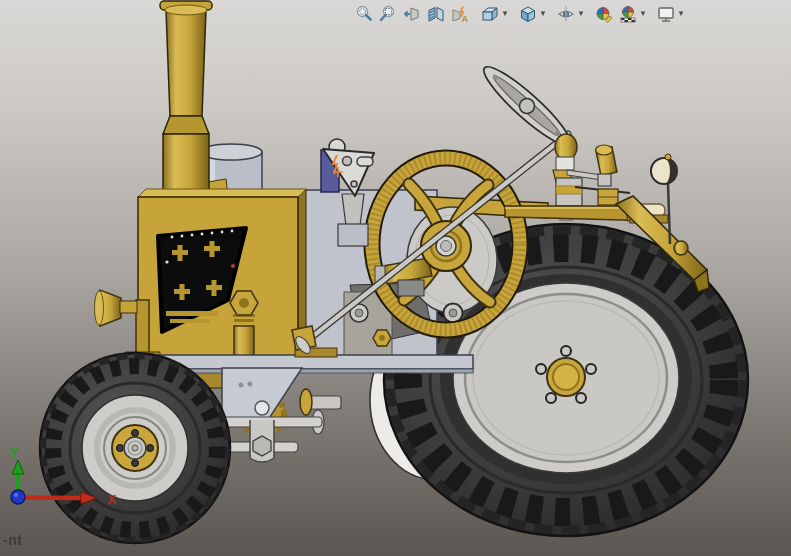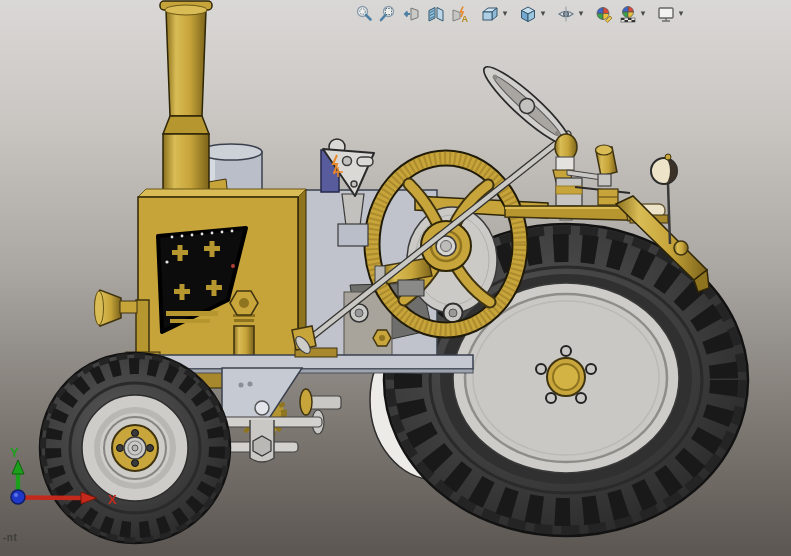--- a/index.html
+++ b/index.html
@@ -6,21 +6,21 @@
   #stage{position:relative;width:791px;height:556px;overflow:hidden;
     font-family:"Liberation Sans",sans-serif;
     background:linear-gradient(180deg,#DAD8D6 0%,#C9C6C2 22%,#ABA7A3 48%,#7E7973 76%,#5B5651 100%);}
   #hud-toolbar{position:absolute;left:352px;top:1px;height:25px;display:flex;align-items:center;}
   .tbtn{width:22px;height:23px;border:none;background:transparent;padding:0;margin:0 1px;
     display:flex;align-items:center;justify-content:center;cursor:pointer;}
   .grp{margin-left:7px;}
   .dd{font-size:9px;color:#4a4a4a;line-height:23px;margin:0 1px 0 -1px;cursor:pointer;width:8px;text-align:center;}
   #model-svg{position:absolute;left:0;top:0;}
   #triad{position:absolute;left:0;top:440px;}
-  #watermark{position:absolute;left:3px;top:532px;font-size:10px;font-weight:bold;
+  #watermark{position:absolute;left:3px;top:532px;font-size:14px;font-weight:bold;
     color:#3E3C39;letter-spacing:.5px;}
   text.axis{font-family:"Liberation Sans",sans-serif;font-weight:bold;font-size:13px;}
 </style>
 </head>
 <body>
 
 <div id="stage">
 
   <svg id="model-svg" width="791" height="556" viewBox="0 0 791 556">
     <defs>

